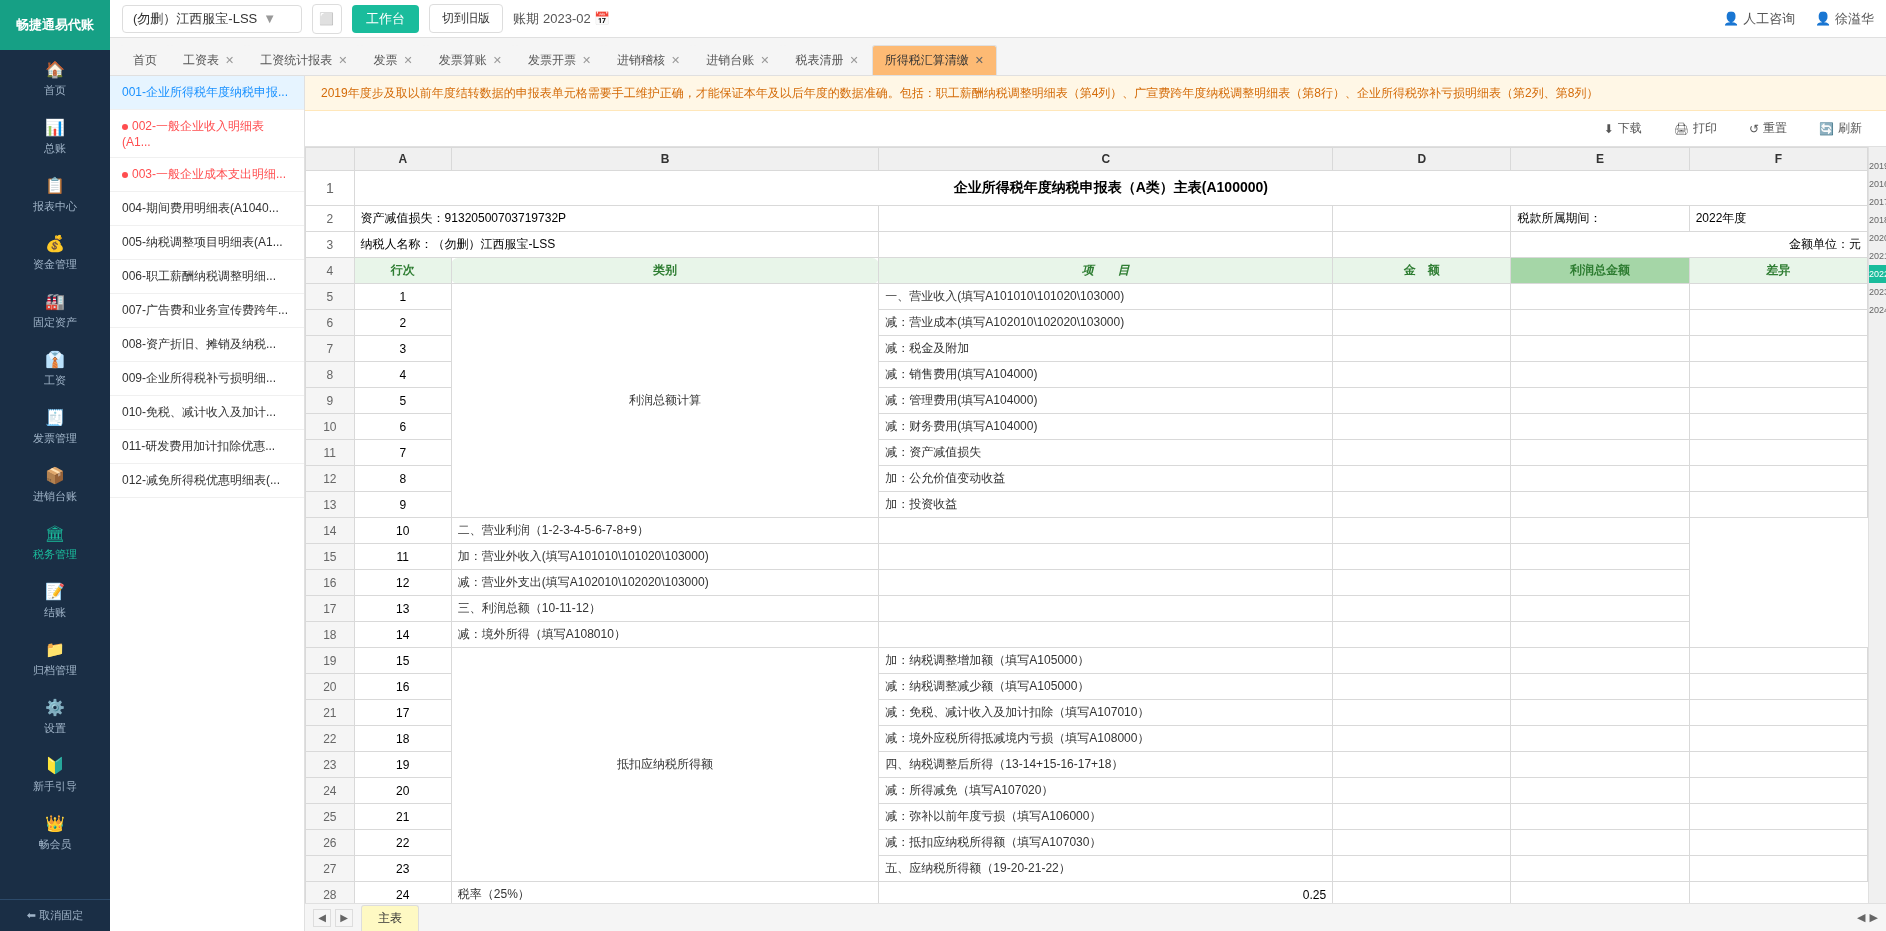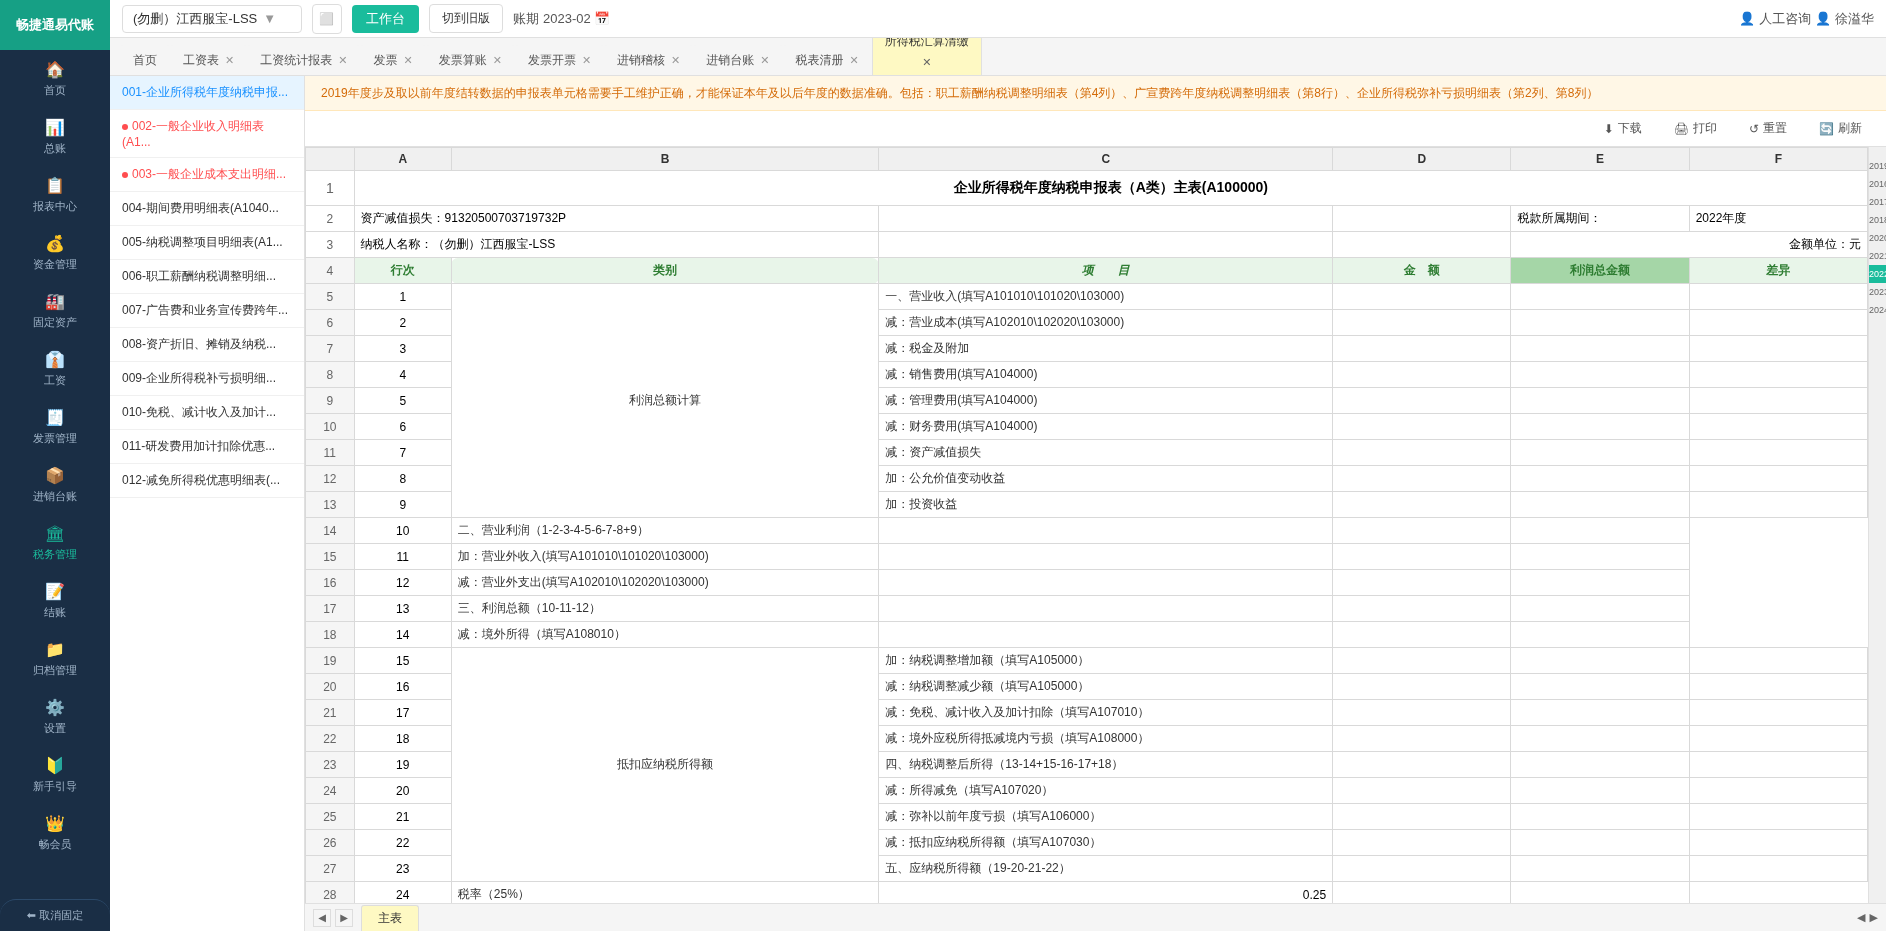--- a/index.html
+++ b/index.html
@@ -5,41 +5,41 @@
     * { box-sizing: border-box; margin: 0; padding: 0; }
     body { font-family: 'Microsoft YaHei', 'PingFang SC', sans-serif; font-size: 12px; background: #f0f2f5; display: flex; height: 931px; overflow: hidden; }
 
     
     .sidebar { width: 110px; background: #1a2e45; display: flex; flex-direction: column; height: 100%; flex-shrink: 0; }
     .sidebar-logo { height: 50px; background: #16a085; display: flex; align-items: center; justify-content: center; color: white; font-size: 13px; font-weight: bold; }
     .sidebar-nav { flex: 1; overflow-y: auto; }
     .sidebar-item { display: flex; flex-direction: column; align-items: center; padding: 10px 4px; color: #a0b4c8; cursor: pointer; font-size: 11px; gap: 4px; }
     .sidebar-item.active { color: #1abc9c; }
     .sidebar-item .icon { font-size: 16px; }
-    .sidebar-bottom { padding: 8px; border-top: 1px solid #2c4a6a; color: #a0b4c8; font-size: 11px; cursor: pointer; text-align: center; border-radius: 16px; }
+    .sidebar-bottom { padding: 8px; border-top: 1px solid #2c4a6a; color: #a0b4c8; font-size: 11px; cursor: pointer; text-align: center; }
 
     
     .main { flex: 1; display: flex; flex-direction: column; overflow: hidden; }
 
     
     .topbar { height: 38px; background: white; display: flex; align-items: center; padding: 0 12px; gap: 10px; border-bottom: 1px solid #e0e0e0; flex-shrink: 0; }
     .topbar-company { display: flex; align-items: center; gap: 6px; padding: 4px 10px; border: 1px solid #ddd; border-radius: 4px; cursor: pointer; min-width: 180px; }
     .topbar-company span { color: #333; font-size: 13px; }
     .topbar-company .dropdown-arrow { color: #999; }
     .topbar-icon-btn { width: 30px; height: 30px; display: flex; align-items: center; justify-content: center; border: 1px solid #ddd; border-radius: 4px; cursor: pointer; color: #555; }
     .btn-workbench { background: #1abc9c; color: white; padding: 5px 14px; border-radius: 4px; cursor: pointer; font-size: 13px; border: none; }
     .btn-switch { background: white; color: #333; padding: 5px 12px; border-radius: 4px; cursor: pointer; font-size: 12px; border: 1px solid #ddd; }
     .topbar-period { display: flex; align-items: center; gap: 4px; color: #555; font-size: 13px; }
-    .topbar-right { margin-left: auto; display: flex; align-items: center; gap: 4px; color: #555; font-size: 13px; }
+    .topbar-right { margin-left: auto; display: flex; align-items: center; gap: 20px; color: #555; font-size: 13px; }
     .topbar-right span { cursor: pointer; }
 
     
     .tabbar { height: 38px; background: #f5f5f5; display: flex; align-items: flex-end; padding: 0 10px; border-bottom: 1px solid #e0e0e0; flex-shrink: 0; overflow: hidden; }
     .tab { padding: 6px 12px; font-size: 12px; cursor: pointer; color: #555; border: 1px solid transparent; border-bottom: none; border-radius: 3px 3px 0 0; display: flex; align-items: center; gap: 6px; background: #f5f5f5; }
-    .tab.active { background: #fef9c3; color: #333; border-color: #e0e0e0; border-bottom-color: white; flex-direction: column; }
+    .tab.active { background: #fdba74; color: #333; border-color: #e0e0e0; border-bottom-color: white; }
     .tab .close { color: #999; cursor: pointer; font-size: 11px; }
     .tab.active .close { color: #666; }
     .tab-active-highlight { background: #1abc9c; color: white; border-color: #1abc9c; }
 
     
     .content { flex: 1; display: flex; overflow: hidden; }
 
     
     .left-panel { width: 195px; background: white; border-right: 1px solid #e0e0e0; flex-shrink: 0; overflow-y: auto; }
     .left-panel-item { padding: 8px 12px; font-size: 12px; color: #333; cursor: pointer; border-bottom: 1px solid #f0f0f0; }

